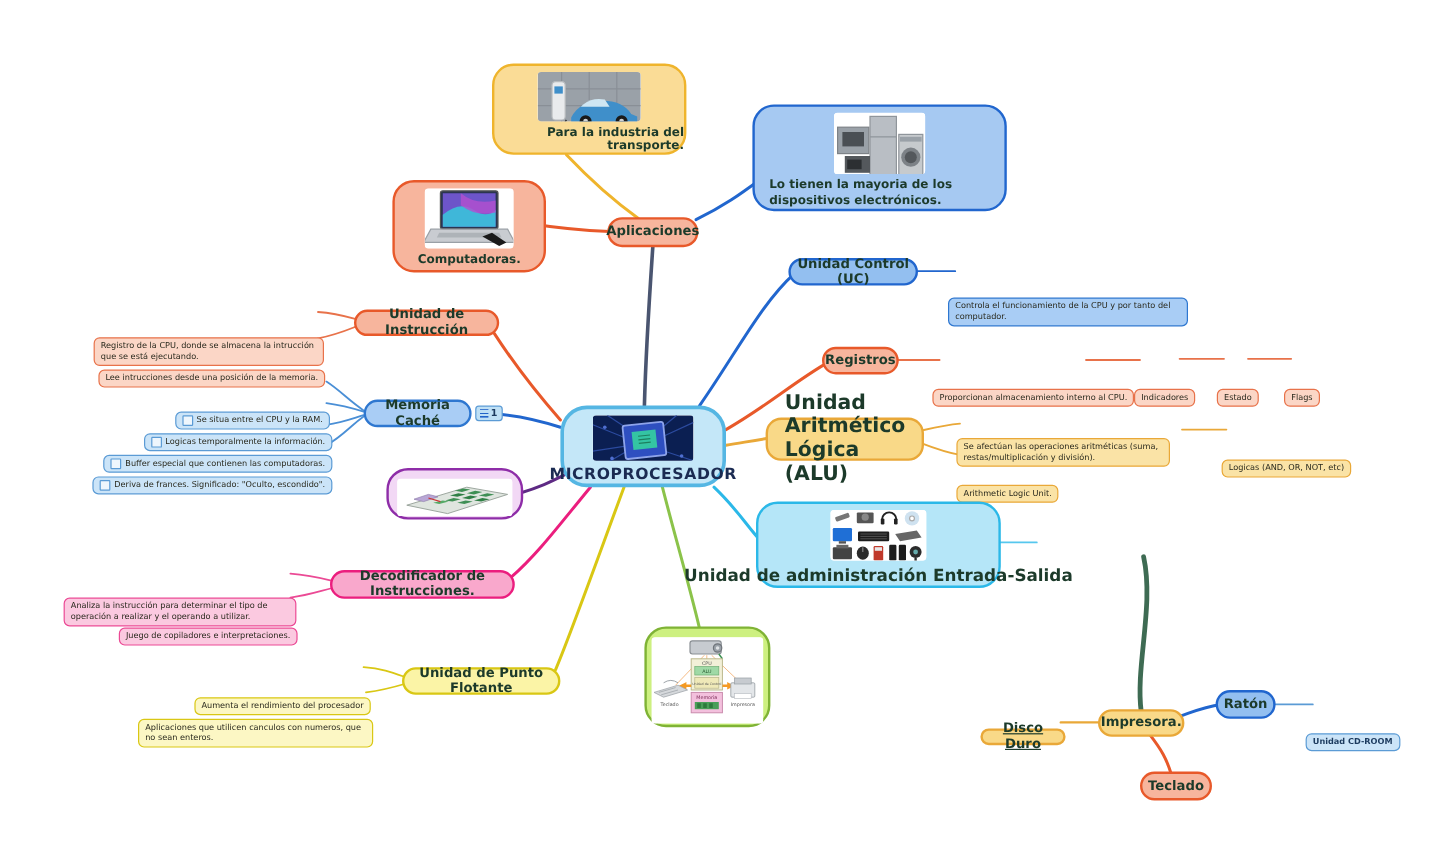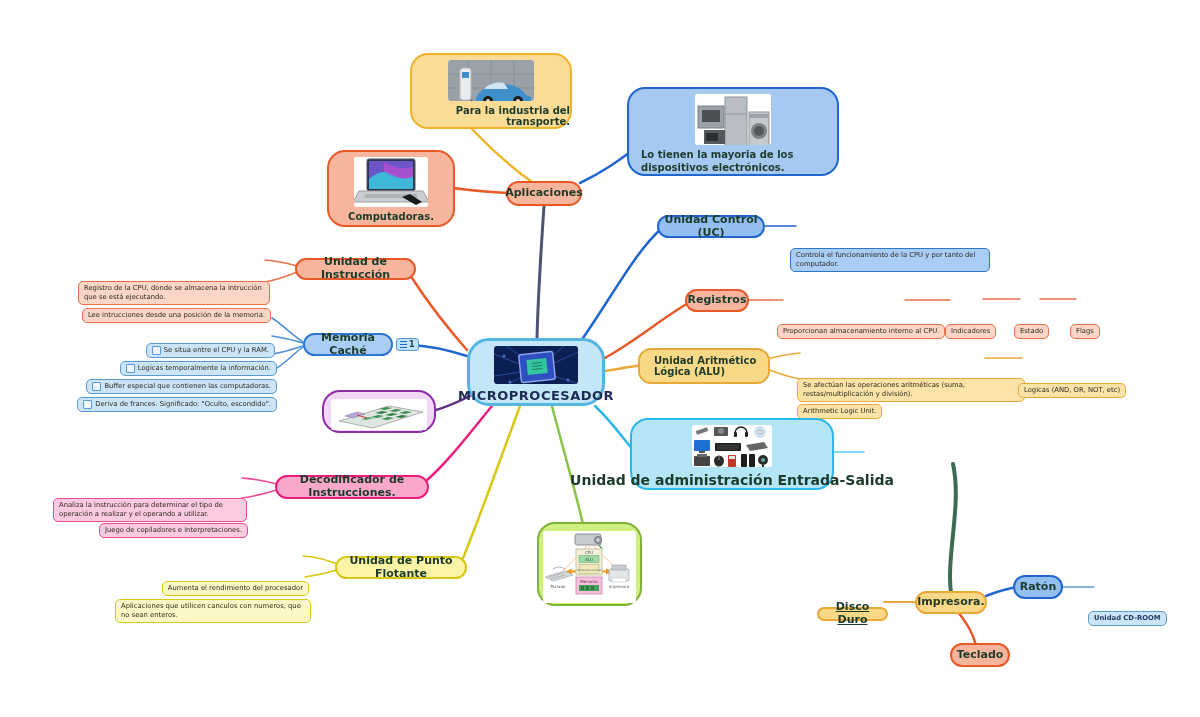--- a/index.html
+++ b/index.html
@@ -147,22 +147,22 @@
 
   <div class="node t-blue" style="left:657px;top:215px;width:108px;height:23px;font-size:11px;">Unidad Control (UC)</div>
   <div class="note t-bluenote" style="left:790px;top:216px;width:200px;font-size:6.8px;">Controla el funcionamiento de la CPU y por tanto del computador.</div>
 
   <div class="node t-salmon" style="left:685px;top:289px;width:64px;height:23px;font-size:11px;">Registros</div>
   <div class="note t-salmonnote nowrap" style="left:777px;top:292px;font-size:6.8px;">Proporcionan almacenamiento interno al CPU.</div>
   <div class="note t-salmonnote nowrap" style="left:945px;top:292px;font-size:6.8px;">Indicadores</div>
   <div class="note t-salmonnote nowrap" style="left:1014px;top:292px;font-size:6.8px;">Estado</div>
   <div class="note t-salmonnote nowrap" style="left:1070px;top:292px;font-size:6.8px;">Flags</div>
 
-  <div class="node t-gold" style="left:638px;top:348px;width:132px;height:36px;font-size:10px;justify-content:flex-start;text-align:left;padding-left:14px;">Unidad Aritmético Lógica (ALU)</div>
-  <div class="note t-goldnote" style="left:797px;top:346px;width:228px;font-size:6.8px;">Se afectúan las operaciones aritméticas (suma, restas/multiplicación y división).</div>
+  <div class="node t-gold" style="left:638px;top:348px;width:132px;height:36px;font-size:17px;justify-content:flex-start;text-align:left;padding-left:14px;">Unidad Aritmético Lógica (ALU)</div>
+  <div class="note t-goldnote" style="left:797px;top:333px;width:178px;font-size:6.8px;">Se afectúan las operaciones aritméticas (suma, restas/multiplicación y división).</div>
   <div class="note t-goldnote nowrap" style="left:1018px;top:351px;font-size:6.8px;">Logicas (AND, OR, NOT, etc)</div>
   <div class="note t-goldnote nowrap" style="left:797px;top:372px;font-size:6.8px;">Arithmetic Logic Unit.</div>
 
   <div class="card t-cyan" style="left:630px;top:418px;width:204px;height:72px;">
     <div class="imgbox" style="width:80px;height:44px;">
       <svg width="80" height="44" viewBox="0 0 80 44">
         <rect width="80" height="44" fill="#ffffff"></rect>
         <rect x="4" y="4" width="12" height="4" rx="1" fill="#777" transform="rotate(-20 10 6)"></rect>
         <rect x="22" y="2" width="14" height="9" rx="1" fill="#555"></rect>
           <circle cx="29" cy="6" r="3" fill="#888"></circle>

